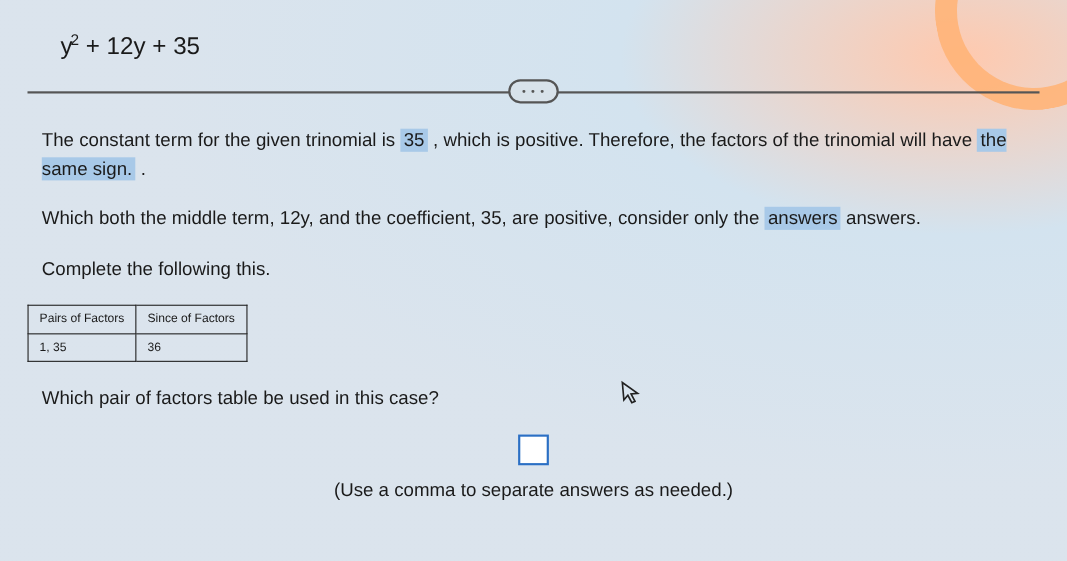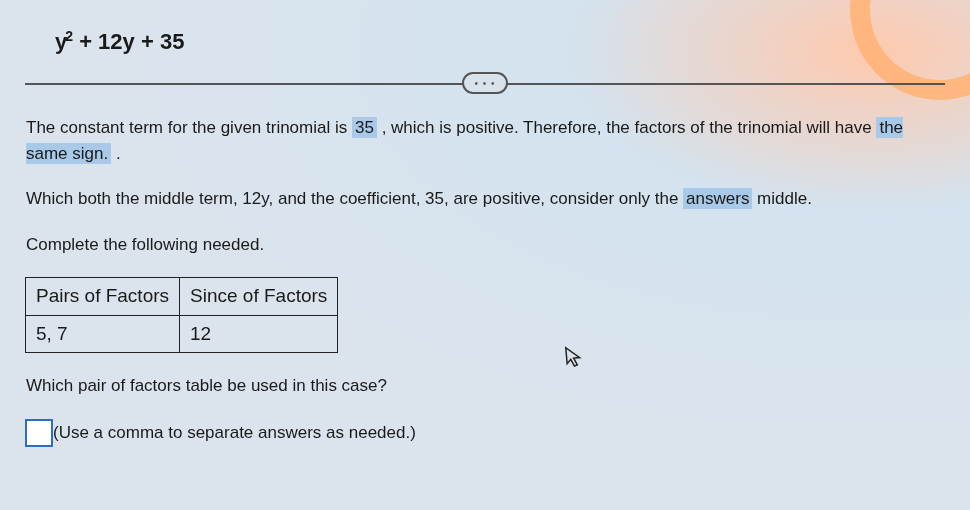--- a/index.html
+++ b/index.html
@@ -10,21 +10,21 @@
       height: 510px;
       padding: 15px 25px;
       font-size: 17px;
       color: #1a1a1a;
       line-height: 1.5;
       position: relative;
     }
     .expression {
       font-size: 22px;
       margin: 10px 0 25px 30px;
-      font-weight: bold;
+      font-weight: normal;
     }
     .sup {
       font-size: 14px;
       vertical-align: super;
       margin-left: -2px;
     }
     .divider-wrap {
       position: relative;
       margin: 20px 0 30px;
     }
@@ -45,41 +45,43 @@
       background: #d8e2ea;
       display: flex;
       align-items: center;
       justify-content: center;
       cursor: pointer;
       font-size: 10px;
       letter-spacing: 1px;
       color: #555;
     }
     .para {
-      margin: 20px 1px;
+      margin: 20px 13px;
     }
     .hl {
       background: #a8c9e8;
       padding: 1px 3px;
     }
     table.factor-table {
       border-collapse: collapse;
       margin: 10px 0 18px;
     }
     table.factor-table th, table.factor-table td {
       border: 1.5px solid #222;
       padding: 4px 10px;
       font-weight: normal;
-      font-size: 19px;
+      font-size: 11px;
     }
     table.factor-table th { font-weight: normal; }
     .answer-row {
       display: flex;
       align-items: center;
+      gap: 10px;
       margin-top: 12px;
+      flex-direction: column;
     }
     .answer-box {
       width: 28px;
       height: 28px;
       border: 2px solid #2b6fc4;
       background: #fff;
     }
     .hint { font-size: 17px; }
     .cursor {
       position: absolute;
@@ -116,34 +118,34 @@
   <div class="expand-btn">
     <span>• • •</span>
   </div>
 </div>
 
 <p class="para">
   <span>The constant term for the given trinomial is </span><span class="hl">35</span><span> , which is positive. Therefore, the factors of the trinomial will have </span><span class="hl">the same sign.</span><span> .</span>
 </p>
 
 <p class="para">
-  <span>Which both the middle term, 12y, and the coefficient, 35, are positive, consider only the  </span><span class="hl">answers</span><span>  middle.</span>
+  <span>Which both the middle term, 12y, and the coefficient, 35, are positive, consider only the  </span><span class="hl">answers</span><span>  answers.</span>
 </p>
 
-<p class="para">Complete the following needed.</p>
+<p class="para">Complete the following this.</p>
 
 <table class="factor-table">
   <tbody>
       <tr>
     <th>Pairs of Factors</th>
     <th>Since of Factors</th>
   </tr>
   <tr>
-    <td>5, 7</td>
-    <td>12</td>
+    <td>1, 35</td>
+    <td>36</td>
   </tr>
 </tbody>
   </table>
 
 <p class="para">Which pair of factors table be used in this case?</p>
 
 <div class="answer-row">
   <div class="answer-box"></div>
   <span class="hint">(Use a comma to separate answers as needed.)</span>
 </div>

